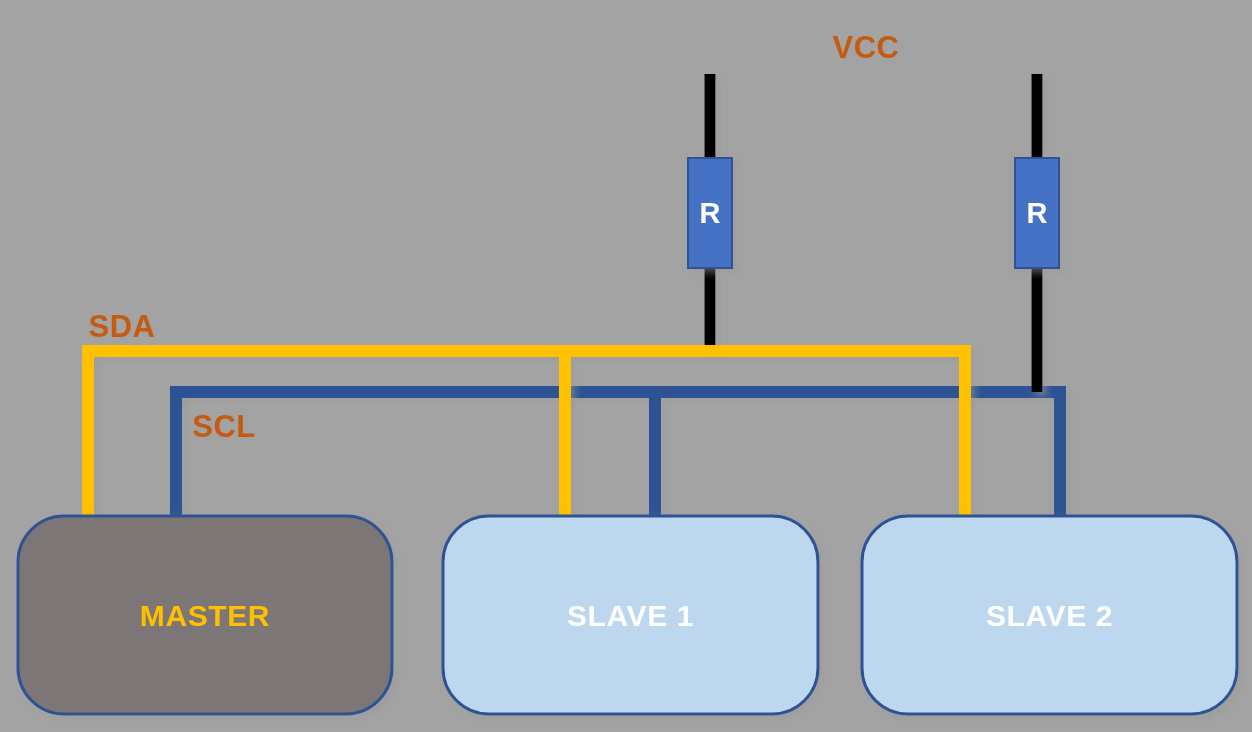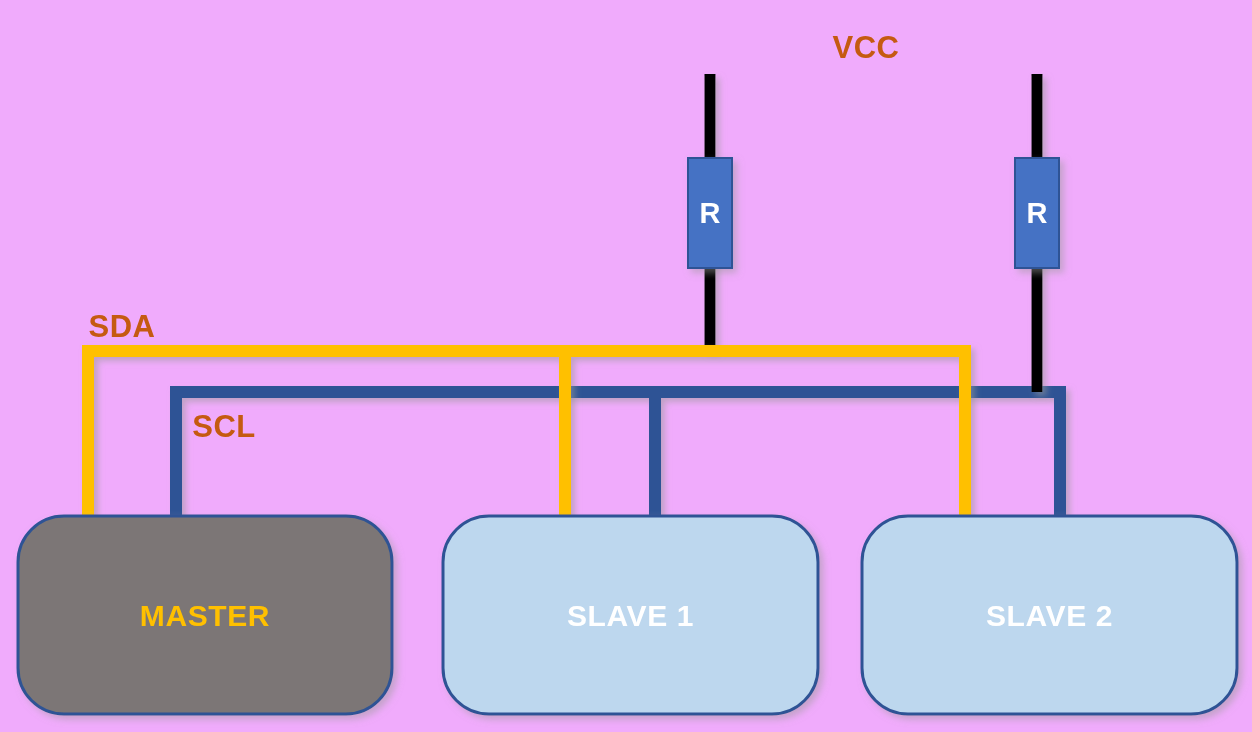--- a/index.html
+++ b/index.html
@@ -10,21 +10,21 @@
   body {
     width: 1252px;
     height: 732px;
     overflow: hidden;
     font-family: "Liberation Sans", sans-serif;
   }
   #diagram-root {
     position: relative;
     width: 1252px;
     height: 732px;
-    background: #f0abfc;
+    background: #a3a3a3;
   }
   svg#i2c-svg {
     position: absolute;
     top: 0;
     left: 0;
     width: 1252px;
     height: 732px;
     display: block;
   }
   .wire-label {

